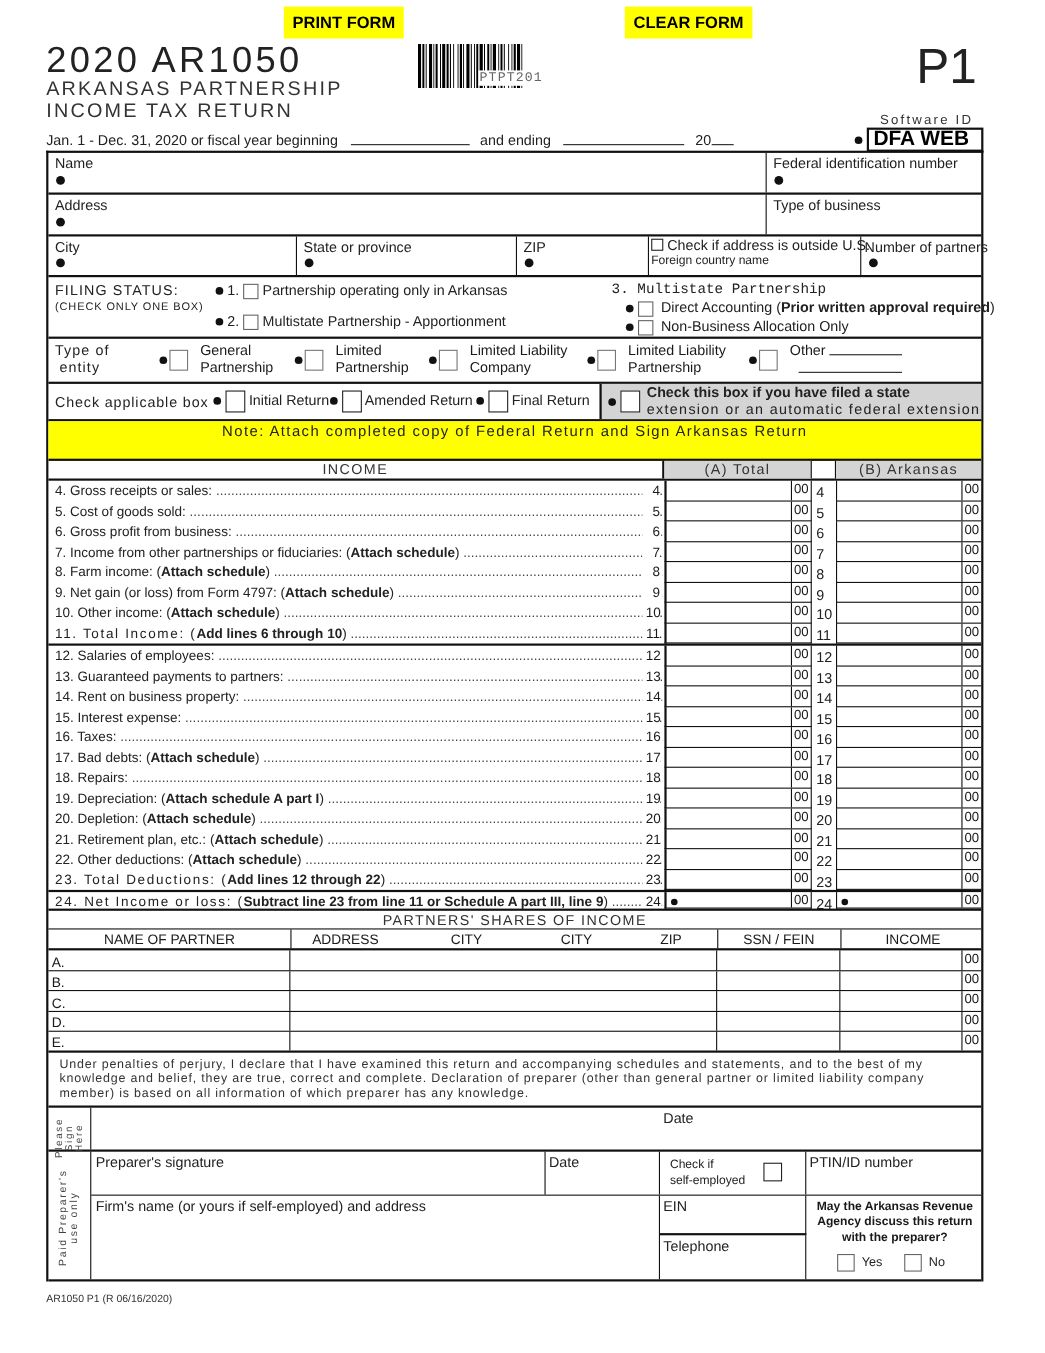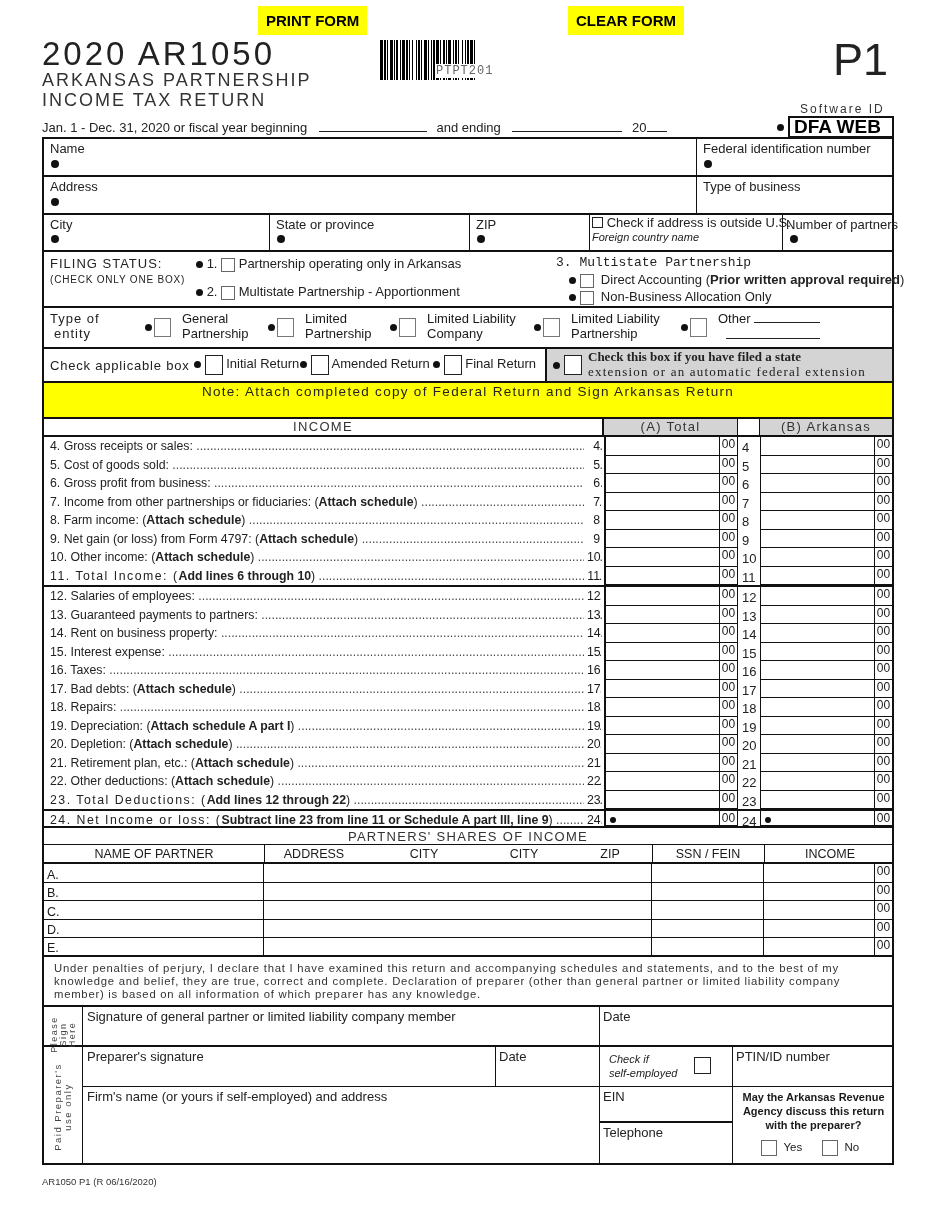--- a/index.html
+++ b/index.html
@@ -16,21 +16,21 @@
   .swid-label { left: 800px; top: 102px; font-size: 12px; letter-spacing: 2px; color: #333; }
   .swid-box { left: 788px; top: 116px; width: 106px; height: 22px; border: 2px solid #111; font-weight: bold; font-size: 19px; line-height: 18px; padding-left: 4px; color: #000; }
   .dot { display: inline-block; width: 8px; height: 8px; background: #111; border-radius: 50%; }
   .fy-line { left: 42px; top: 120px; font-size: 13px; color: #222; }
   .blank { display: inline-block; border-bottom: 1px solid #222; height: 12px; vertical-align: baseline; }
 
   .form { position: absolute; left: 42px; width: 852px; border: 2px solid #111; border-bottom: none; }
   .row { position: relative; border-bottom: 2px solid #111; }
   .cell { position: absolute; top: 0; bottom: 0; border-right: 1px solid #111; }
   .lbl { font-size: 13px; color: #222; position: absolute; left: 6px; top: 2px; white-space: nowrap; }
-  .lbl-sm { font-size: 11px; font-style: italic; }
+  .lbl-sm { font-size: 11px; }
   .cell .dot { position: absolute; left: 7px; bottom: 7px; }
   .chk { display: inline-block; width: 14px; height: 14px; border: 1px solid #666; background: #fff; vertical-align: middle; cursor: pointer; }
   .chk-lg { width: 18px; height: 20px; border: 1.5px solid #222; }
   .gray { background: #d4d4d4; }
   .yellow-note { background: #ffff00; text-align: center; font-size: 13.5px; letter-spacing: 1.3px; color: #222; line-height: 18px; }
 
   .line-row { position: relative; height: 18.5px; font-size: 12.3px; }
   .line-text { position: absolute; left: 6px; width: 552px; top: 2px; white-space: nowrap; overflow: hidden; color: #222; }
   .line-text .dots { color: #444; letter-spacing: 0px; }
   .line-num-r { position: absolute; left: 540px; width: 16px; text-align: right; top: 2px; background: #fff; padding-left: 3px; }
@@ -259,21 +259,21 @@
     <span class="lbl" style="left:256px; top:6px;">
       <span class="dot" style="position:static; width:7px; height:7px;"></span>
       <span class="chk chk-lg"></span>
       <span>Amended Return</span>
     </span>
     <span class="lbl" style="left:389px; top:6px;">
       <span class="dot" style="position:static; width:7px; height:7px;"></span>
       <span class="chk chk-lg"></span>
       <span>Final Return</span>
     </span>
-    <div class="cell gray" style="left:501px; right:0; border-right:none; border-left:2px solid #111;font-family:Liberation Serif, serif;">
+    <div class="cell gray" style="left:501px; right:0; border-right:none; border-left:2px solid #111;">
       <span class="dot" style="left:6px; top:13px; width:7px; height:7px;"></span>
       <span class="chk chk-lg" style="position:absolute; left:17px; top:6px;"></span>
       <span class="lbl" style="left:41px; top:0; font-weight:bold; font-size:13px;">Check this box if you have filed a state</span>
       <span class="lbl" style="left:41px; top:15px; font-size:13px; letter-spacing:1.2px;">extension or an automatic federal extension</span>
     </div>
   </div>
 
   <div class="row yellow-note" style="height:36px;">Note: Attach completed copy of Federal Return and Sign Arkansas Return</div>
 
   <div class="row sec-hdr" style="height:18px; border-bottom:2px solid #111;">
@@ -592,23 +592,20 @@
   <div class="row" style="height:50px; font-size:11.3px; letter-spacing:0.75px; line-height:13px; padding:5px 8px 0 10px; color:#333;">Under penalties of perjury, I declare that I have examined this return and accompanying schedules and statements, and to the best of my knowledge and belief, they are true, correct and complete. Declaration of preparer (other than general partner or limited liability company member) is based on all information of which preparer has any knowledge.</div>
 
   <div class="row" style="height:40px;">
     <div class="cell" style="left:0; width:39px;">
       <div class="vtext" style="left:-11px; top:14px; width:60px; font-size:9px; line-height:9px;">
         <span>Please</span><br>
         <span>Sign</span><br>
         <span>Here</span>
       </div>
     </div>
-    <div class="cell" style="left:39px; width:517px;">
-      <span class="lbl" style="left:4px;">Signature of general partner or limited liability company member</span>
-    </div>
     <div class="cell" style="left:556px; right:0; border-right:none;">
       <span class="lbl" style="left:3px;">Date</span>
     </div>
   </div>
 
   <div class="row" style="height:118px;">
     <div class="cell" style="left:0; width:39px;">
       <div class="vtext" style="left:-37px; top:50px; width:112px;">
         <span>Paid Preparer's</span><br>
         <span>use only</span>

